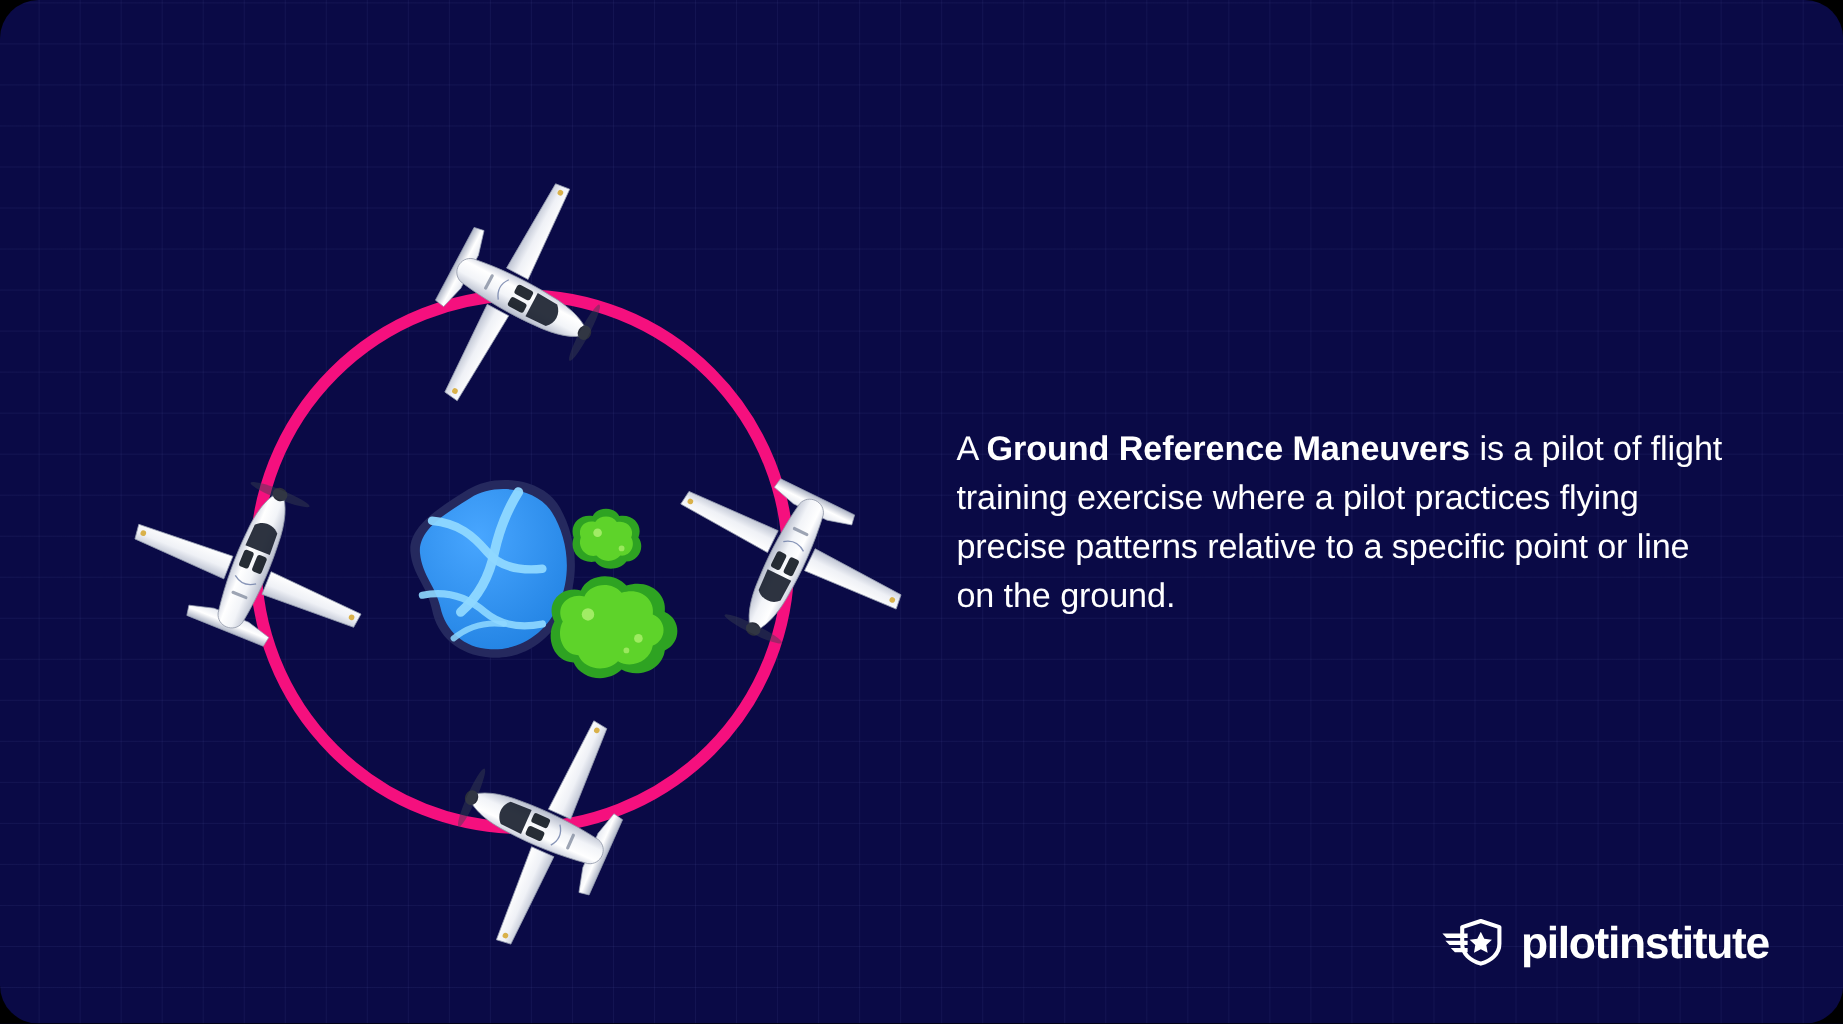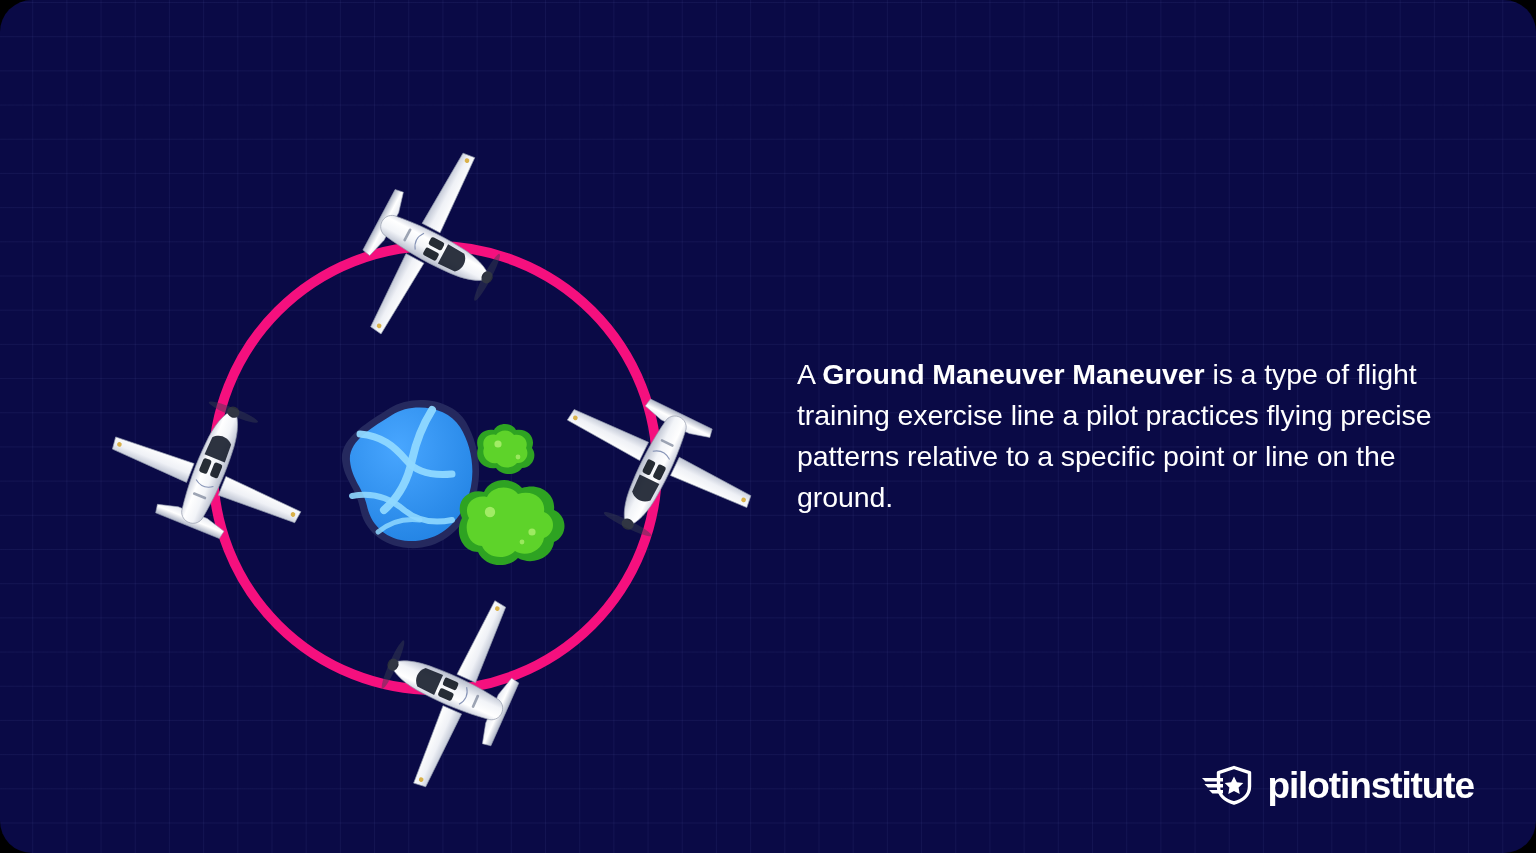--- a/index.html
+++ b/index.html
@@ -219,21 +219,21 @@
       <g transform="translate(390,560) rotate(294) scale(0.78)">
         <use href="#plane"></use>
       </g>
 
       <g transform="translate(150,340) rotate(22) scale(0.78)">
         <use href="#plane"></use>
       </g>
     </svg>
   </div>
 
-  <p class="body-copy"><span>A </span><b>Ground Maneuver Maneuver</b><span> is a type of flight training exercise line a pilot practices flying precise patterns relative to a specific point or line on the ground.</span></p>
+  <p class="body-copy"><span>A </span><b>Ground Reference Maneuvers</b><span> is a pilot of flight training exercise where a pilot practices flying precise patterns relative to a specific point or line on the ground.</span></p>
 
   <div class="logo">
     <svg class="logo-mark" viewBox="0 0 54 40">
 
       <path d="M 1 13 L 22 13 L 22 16.6 L 4.4 16.6 Z" fill="#FFFFFF"></path>
       <path d="M 3.5 19 L 22 19 L 22 22.6 L 6.9 22.6 Z" fill="#FFFFFF"></path>
       <path d="M 8 25 L 22 25 L 22 28.6 L 11.4 28.6 Z" fill="#FFFFFF"></path>
 
       <path d="M 33 2.5 L 48.5 7.6 L 48.5 21.5 C 48.5 29.8 41.8 35.6 33 38
                C 24.2 35.6 17.5 29.8 17.5 21.5 L 17.5 7.6 Z" fill="none" stroke="#FFFFFF" stroke-width="3.4" stroke-linejoin="round"></path>

